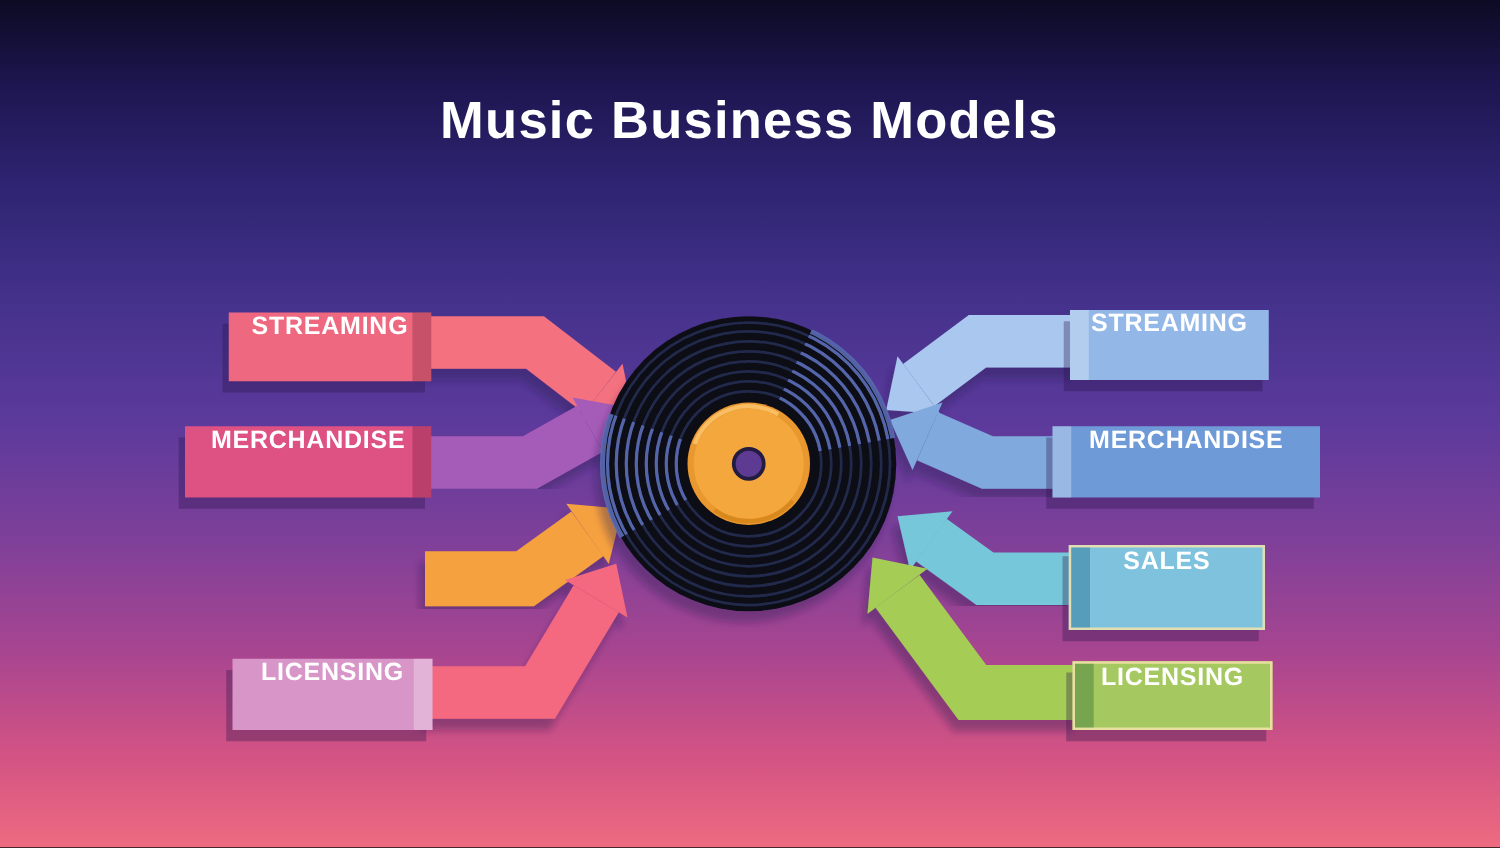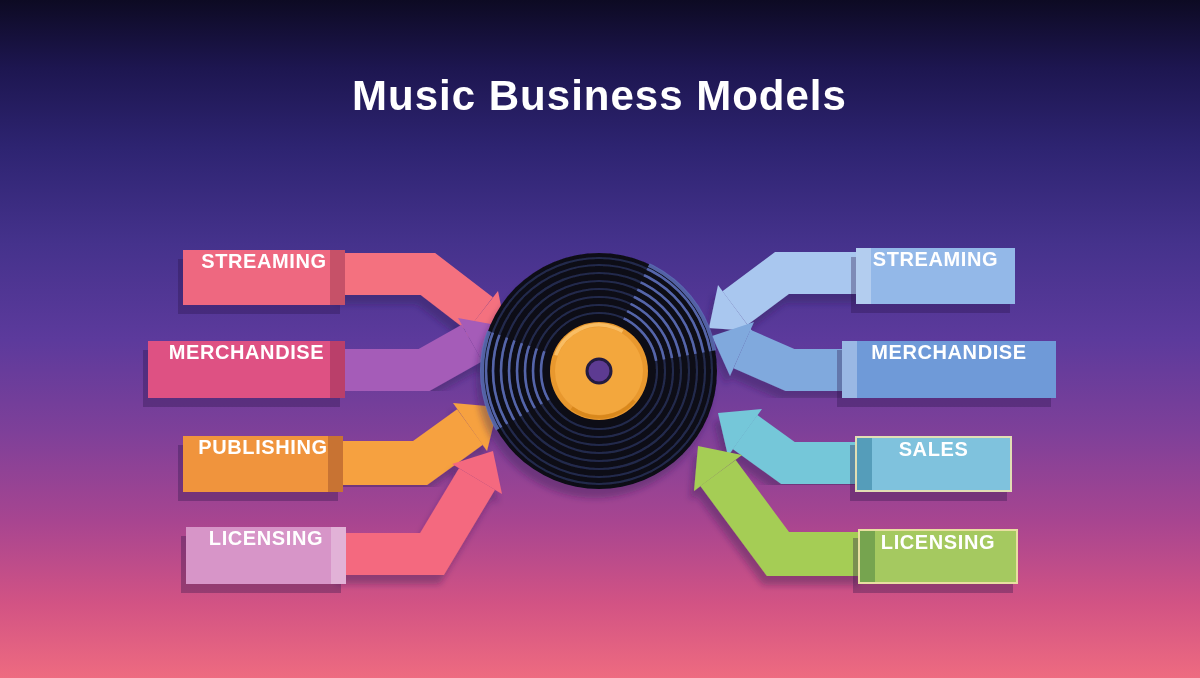--- a/index.html
+++ b/index.html
@@ -125,37 +125,34 @@
   </svg>
 
   <div class="box fold-r-dark" style="left: 183px; top: 250px; width: 162px; height: 55px; background: rgb(238, 104, 128);">
     <span>STREAMING</span>
   </div>
 
   <div class="box fold-r-dark" style="left: 148px; top: 341px; width: 197px; height: 57px; background: rgb(222, 81, 131);">
     <span>MERCHANDISE</span>
   </div>
 
-  <div class="box fold-r-dark" style="left: 183px; top: 436px; width: 160px; height: 56px; background: rgb(240, 148, 61);">
-    <span>PUBLISHING</span>
-  </div>
 
   <div class="box fold-r-light" style="left: 186px; top: 527px; width: 160px; height: 57px; background: rgb(215, 149, 200);">
     <span>LICENSING</span>
   </div>
 
   <div class="box fold-l-light" style="left: 856px; top: 248px; width: 159px; height: 56px; background: rgb(147, 184, 232);">
     <span>STREAMING</span>
   </div>
 
   <div class="box fold-l-light" style="left: 842px; top: 341px; width: 214px; height: 57px; background: rgb(111, 154, 216);">
     <span>MERCHANDISE</span>
   </div>
 
-  <div class="box fold-l-teal cream-border" style="left: 855px; top: 436px; width: 157px; height: 56px; background: rgb(127, 194, 221);">
+  <div class="box fold-l-teal cream-border" style="left: 855px; top: 436px; width: 157px; height: 68px; background: rgb(127, 194, 221);">
     <span>SALES</span>
   </div>
 
   <div class="box fold-l-dark cream-border" style="left: 858px; top: 529px; width: 160px; height: 55px; background: rgb(165, 201, 96);">
     <span>LICENSING</span>
   </div>
 
 </div>
 
 </body></html>

